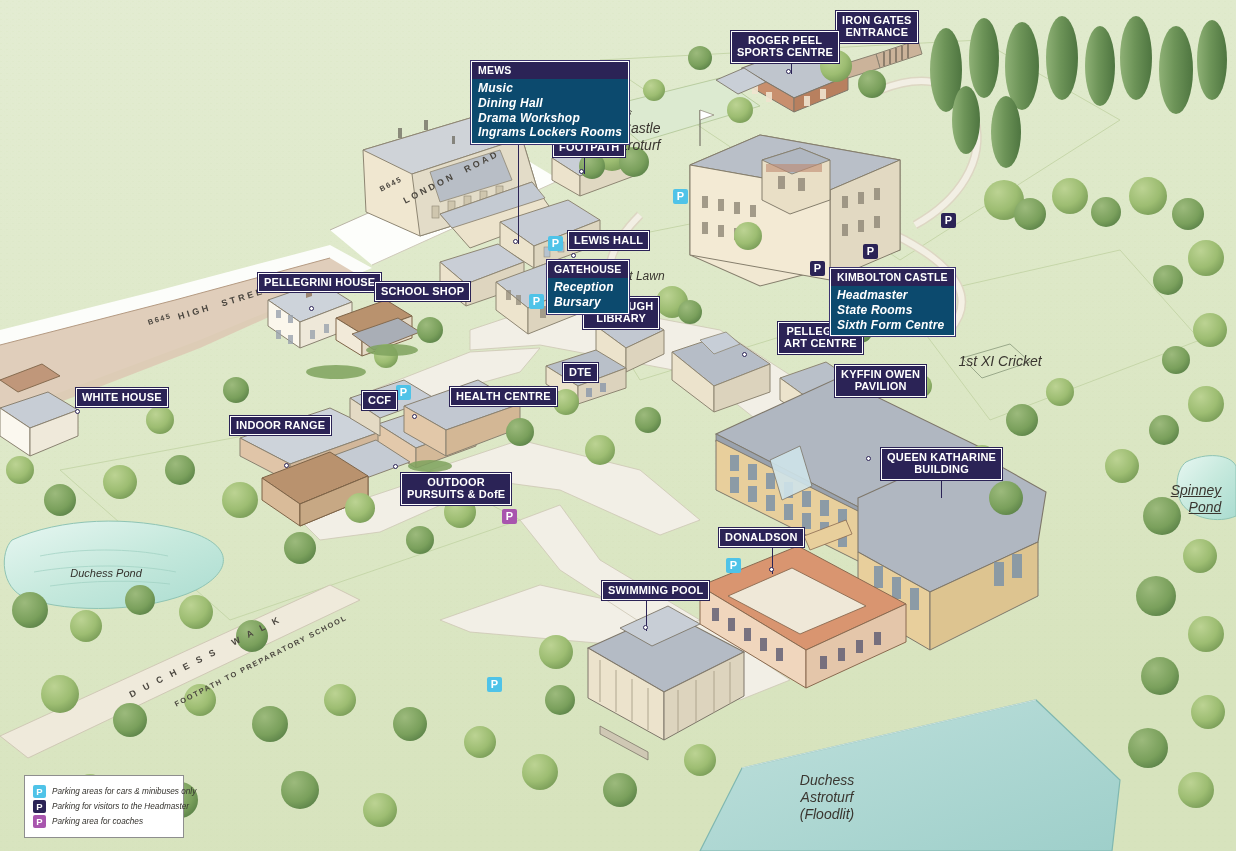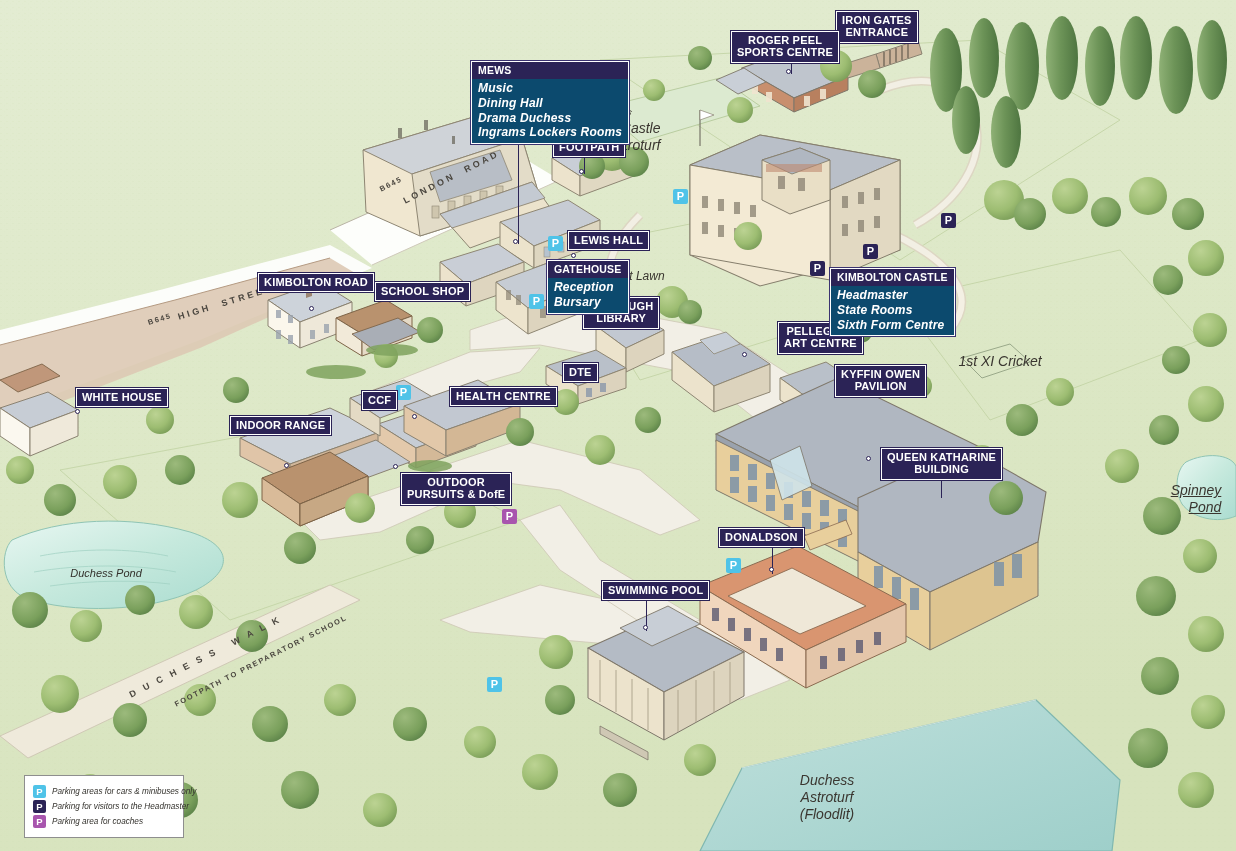--- a/index.html
+++ b/index.html
@@ -700,40 +700,40 @@
       <div class="roadname sm" style="left: 175px; top: 700px; transform: rotate(-27deg);">FOOTPATH TO PREPARATORY SCHOOL</div>
     </div>
 
   <div id="labels-layer">
       <div class="label small" style="left: 836px; top: 11px;">IRON GATES
 ENTRANCE</div>
       <div class="label small" style="left: 731px; top: 31px;">ROGER PEEL
 SPORTS CENTRE</div>
       <div class="label small" style="left: 553px; top: 138px;">FOOTPATH</div>
       <div class="label small" style="left: 568px; top: 231px;">LEWIS HALL</div>
-      <div class="label small" style="left: 258px; top: 273px;">KIMBOLTON ROAD</div>
+      <div class="label small" style="left: 258px; top: 273px;">PELLEGRINI HOUSE</div>
       <div class="label small" style="left: 375px; top: 282px;">SCHOOL SHOP</div>
       <div class="label small" style="left: 583px; top: 297px;">VANBRUGH
 LIBRARY</div>
       <div class="label small" style="left: 778px; top: 322px;">PELLEGRINI
 ART CENTRE</div>
       <div class="label small" style="left: 563px; top: 363px;">DTE</div>
       <div class="label small" style="left: 835px; top: 365px;">KYFFIN OWEN
 PAVILION</div>
       <div class="label small" style="left: 76px; top: 388px;">WHITE HOUSE</div>
       <div class="label small" style="left: 362px; top: 391px;">CCF</div>
       <div class="label small" style="left: 450px; top: 387px;">HEALTH CENTRE</div>
       <div class="label small" style="left: 230px; top: 416px;">INDOOR RANGE</div>
       <div class="label small" style="left: 881px; top: 448px;">QUEEN KATHARINE
 BUILDING</div>
       <div class="label small" style="left: 401px; top: 473px;">OUTDOOR
 PURSUITS &amp; DofE</div>
       <div class="label small" style="left: 719px; top: 528px;">DONALDSON</div>
       <div class="label small" style="left: 602px; top: 581px;">SWIMMING POOL</div>
-      <div class="label compound" style="left: 471px; top: 61px;"><span class="hd">MEWS</span><span class="bd"><span>Music</span><span>Dining Hall</span><span>Drama Duchess</span><span>Ingrams Lockers Rooms</span></span></div>
+      <div class="label compound" style="left: 471px; top: 61px;"><span class="hd">MEWS</span><span class="bd"><span>Music</span><span>Dining Hall</span><span>Drama Workshop</span><span>Ingrams Lockers Rooms</span></span></div>
       <div class="label compound" style="left: 547px; top: 260px;"><span class="hd">GATEHOUSE</span><span class="bd"><span>Reception</span><span>Bursary</span></span></div>
       <div class="label compound" style="left: 830px; top: 268px;"><span class="hd">KIMBOLTON CASTLE</span><span class="bd"><span>Headmaster</span><span>State Rooms</span><span>Sixth Form Centre</span></span></div>
     </div>
 
   <div id="legend">
       <div class="row">
         <span class="pmark cars">P</span>
         <span class="txt">Parking areas for cars &amp; minibuses only</span>
       </div>
       <div class="row">

